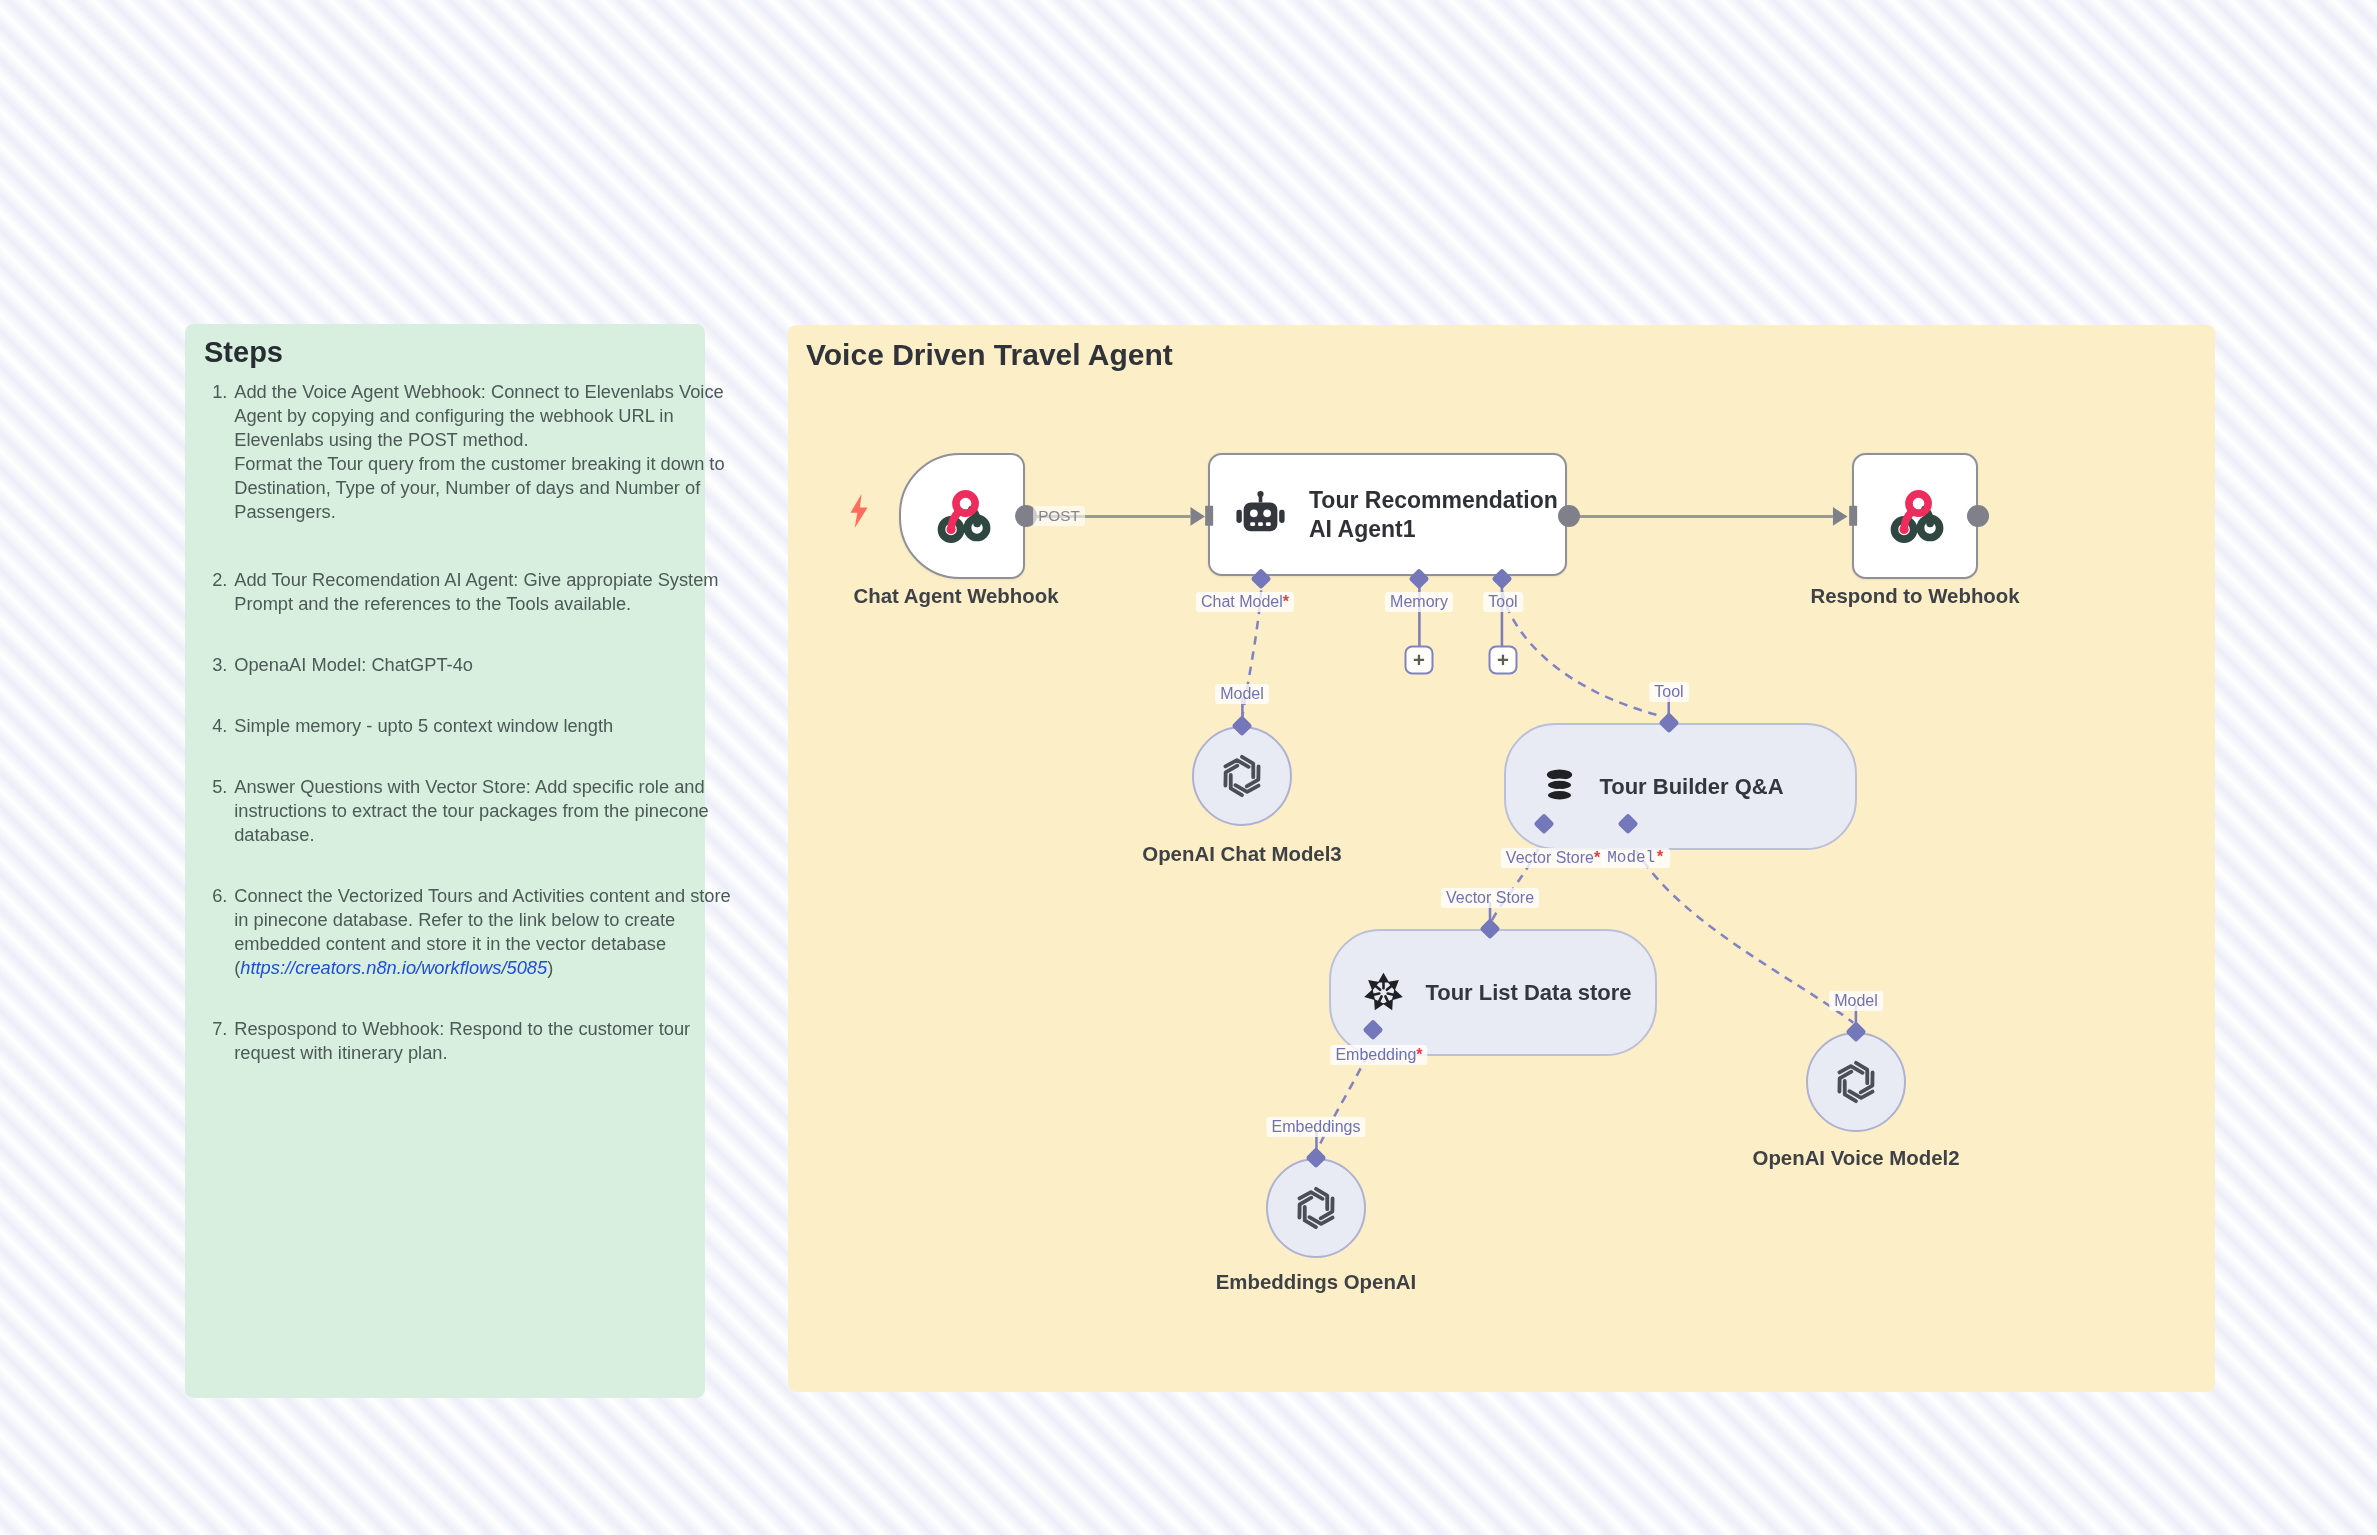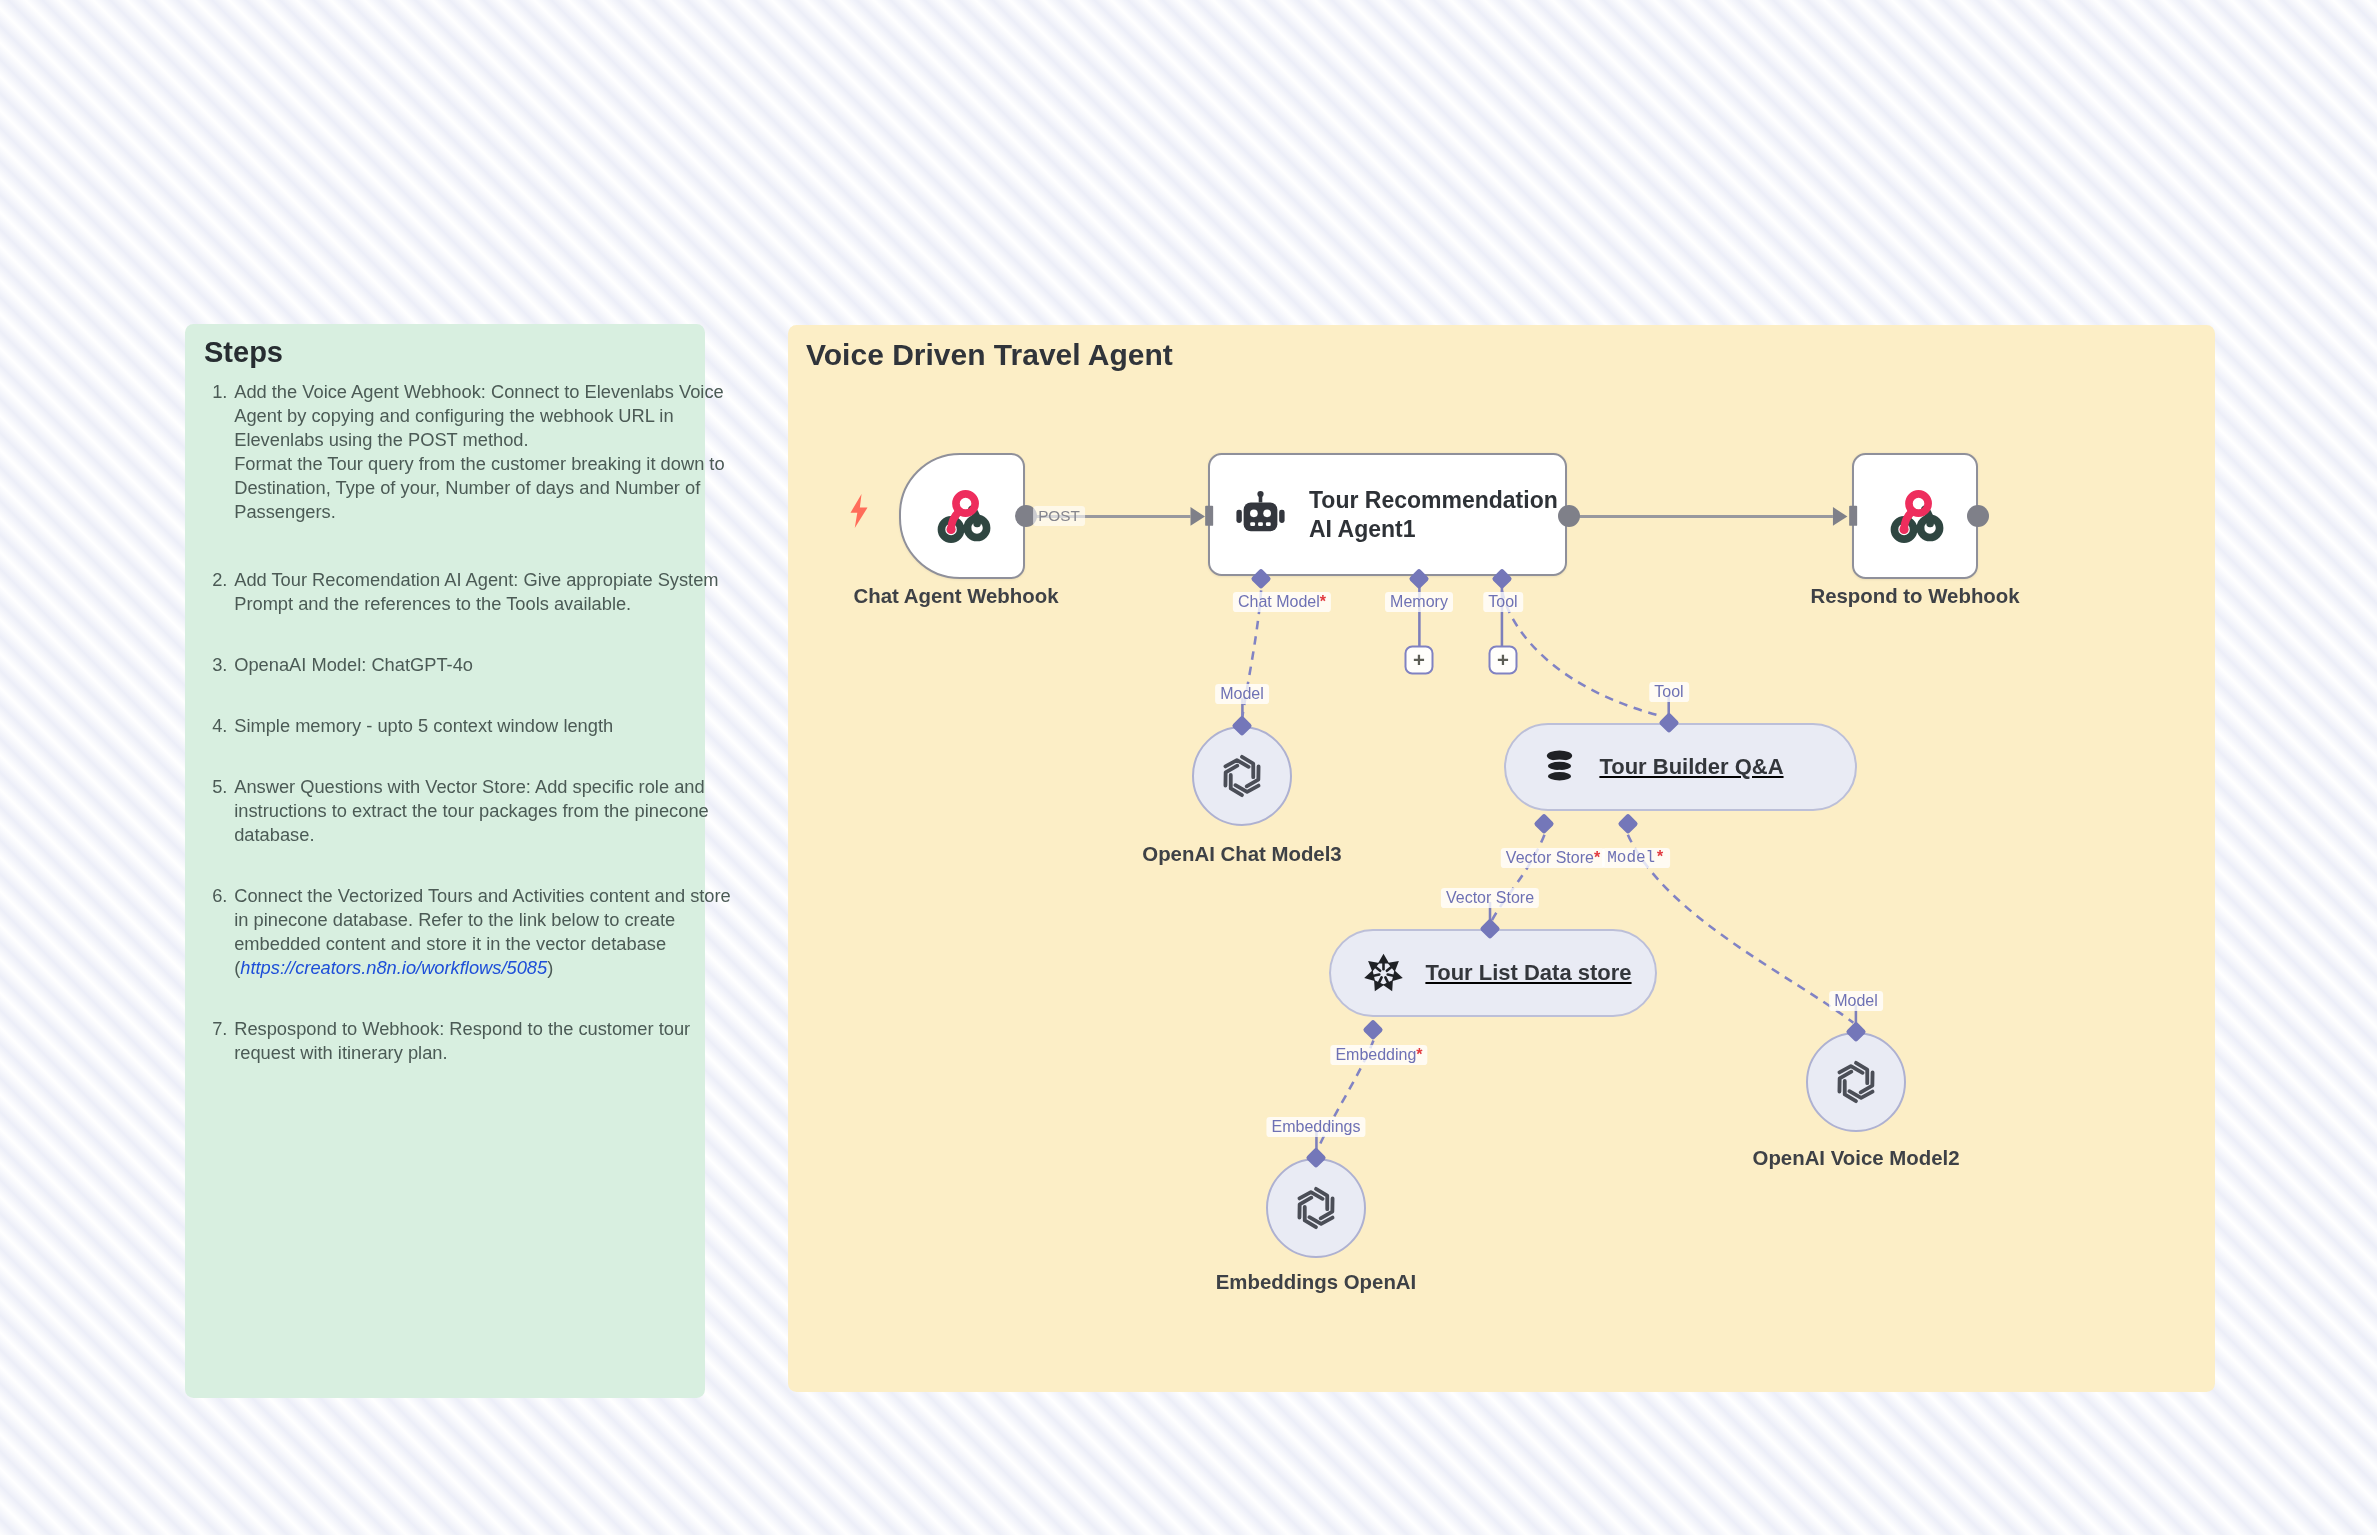--- a/index.html
+++ b/index.html
@@ -22,21 +22,21 @@
   .canvas-title{position:absolute;left:18px;top:12px;font-size:30px;font-weight:bold;color:#30343a;line-height:36px;}
   .layer{position:absolute;inset:0;}
   .node{position:absolute;background:#ffffff;border:2.6px solid #8f909a;box-sizing:border-box;box-shadow:0 0.9px 2.6px rgba(0,0,0,.07);}
   .node-webhook{left:111px;top:128px;width:126px;height:126px;border-radius:61px 13.6px 13.6px 61px;}
   .node-agent{left:420px;top:128px;width:359px;height:123px;border-radius:13.6px;display:flex;align-items:center;padding-left:24px;gap:22px;}
   .node-respond{left:1064px;top:128px;width:126px;height:126px;border-radius:13.6px;}
   .node-center{display:flex;align-items:center;justify-content:center;}
   .agent-title{font-size:23px;font-weight:bold;color:#2e3237;line-height:29px;}
   .subnode{position:absolute;background:#e9ebf4;border:2.1px solid #aeb1d1;box-sizing:border-box;}
   .circle-node{width:100px;height:100px;border-radius:50%;display:flex;align-items:center;justify-content:center;}
-  .pill{height:88px;border-radius:51px;border-color:#bcbfd8;display:flex;align-items:center;gap:20.4px;text-decoration:underline;}
+  .pill{height:127px;border-radius:51px;border-color:#bcbfd8;display:flex;align-items:center;gap:20.4px;}
   .pill-title{font-size:22px;font-weight:bold;color:#33363b;white-space:nowrap;}
   .node-label{position:absolute;transform:translateX(-50%);font-size:20.4px;font-weight:bold;color:#3e4146;white-space:nowrap;}
   .diamond{position:absolute;width:15.3px;height:15.3px;background:#7477b9;border-radius:2.6px;transform:translate(-50%,-50%) rotate(45deg);}
   .chip{position:absolute;transform:translate(-50%,-50%);font-size:16px;color:#6e71b4;background:rgba(255,255,255,.78);padding:0.9px 5.1px;border-radius:3.4px;white-space:nowrap;}
   .chip .req{color:#e23b41;font-weight:bold;}
   .chip-post{color:#85858d;font-size:15.3px;background:rgba(255,255,255,.6);}
   .port-circle{position:absolute;width:22px;height:22px;border-radius:50%;background:#7f8089;transform:translate(-50%,-50%);}
   .plug{position:absolute;width:7.7px;height:20.4px;background:#7f8089;transform:translate(-50%,-50%);border-radius:0.9px;}
   .plusbox{position:absolute;width:29px;height:29px;border:2.6px solid #8082c2;border-radius:7.7px;background:rgba(255,255,255,.92);transform:translate(-50%,-50%);display:flex;align-items:center;justify-content:center;font-size:20.4px;font-weight:bold;color:#5c5d55;box-sizing:border-box;}
   .bolt{position:absolute;left:59px;top:169px;}
@@ -151,21 +151,21 @@
     <span class="agent-title">
       <span style="display:block">Tour Recommendation</span>
       <span style="display:block">AI Agent1</span>
     </span>
   </div>
   <div class="plug" style="left:421px;top:191px;"></div>
   <div class="port-circle" style="left:781px;top:191px;"></div>
   <div class="diamond" style="left:473px;top:254px;"></div>
   <div class="diamond" style="left:631px;top:254px;"></div>
   <div class="diamond" style="left:714px;top:254px;"></div>
-  <div class="chip" style="left:494px;top:277px;"><span>Chat Model</span><span class="req">*</span></div>
+  <div class="chip" style="left:457px;top:277px;"><span>Chat Model</span><span class="req">*</span></div>
   <div class="chip" style="left:631px;top:277px;">Memory</div>
   <div class="chip" style="left:715px;top:277px;">Tool</div>
   <div class="plusbox" style="left:631px;top:335px;">
       <span>+</span>
     </div>
   <div class="plusbox" style="left:715px;top:335px;">
       <span>+</span>
     </div>
 
   <div class="node node-respond node-center">

